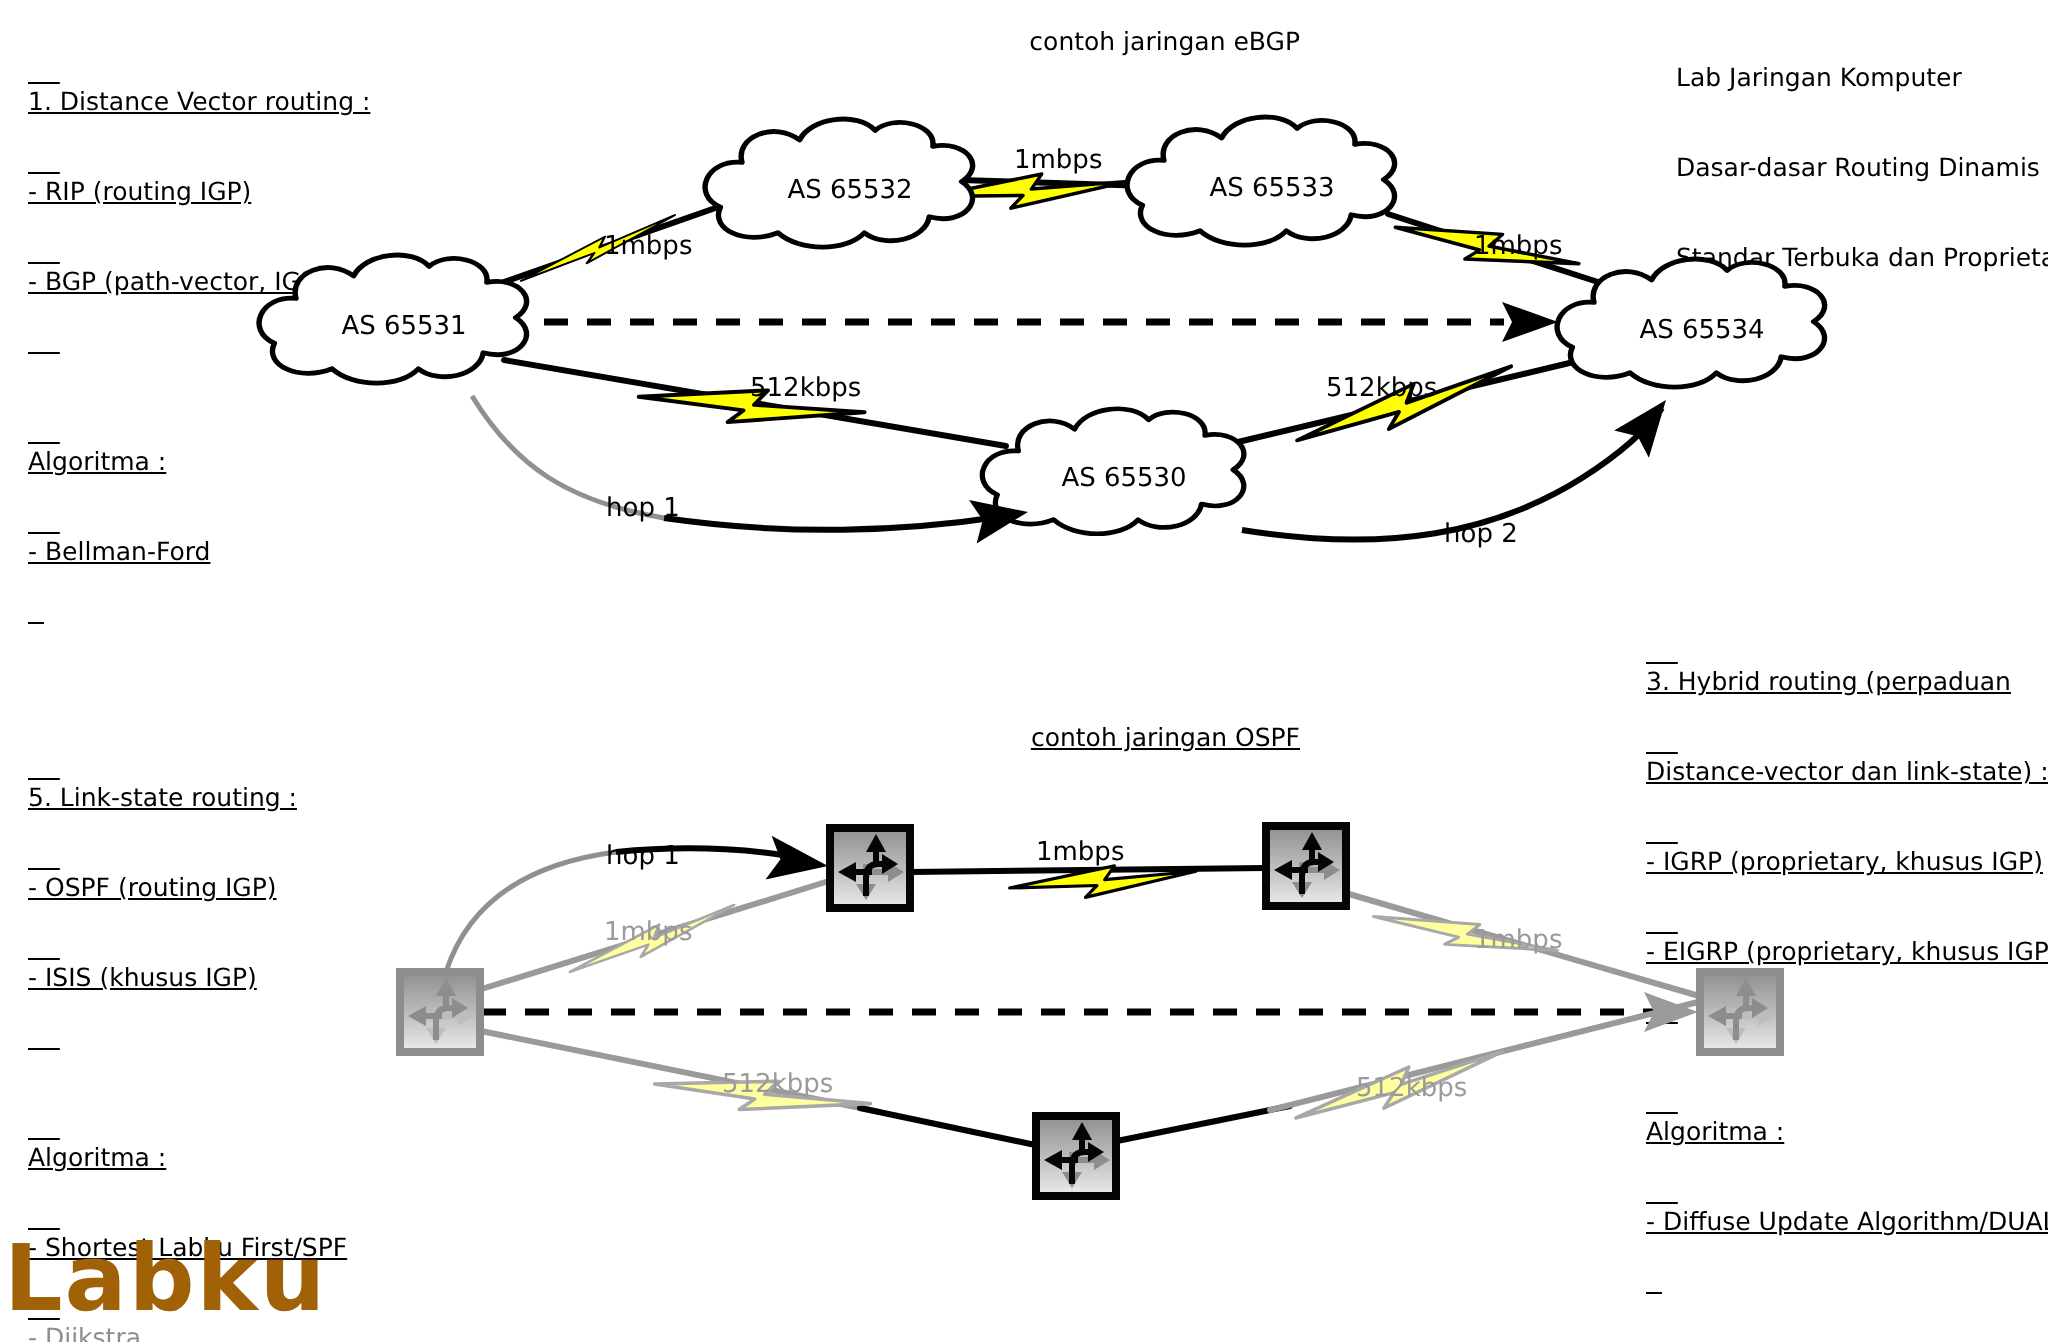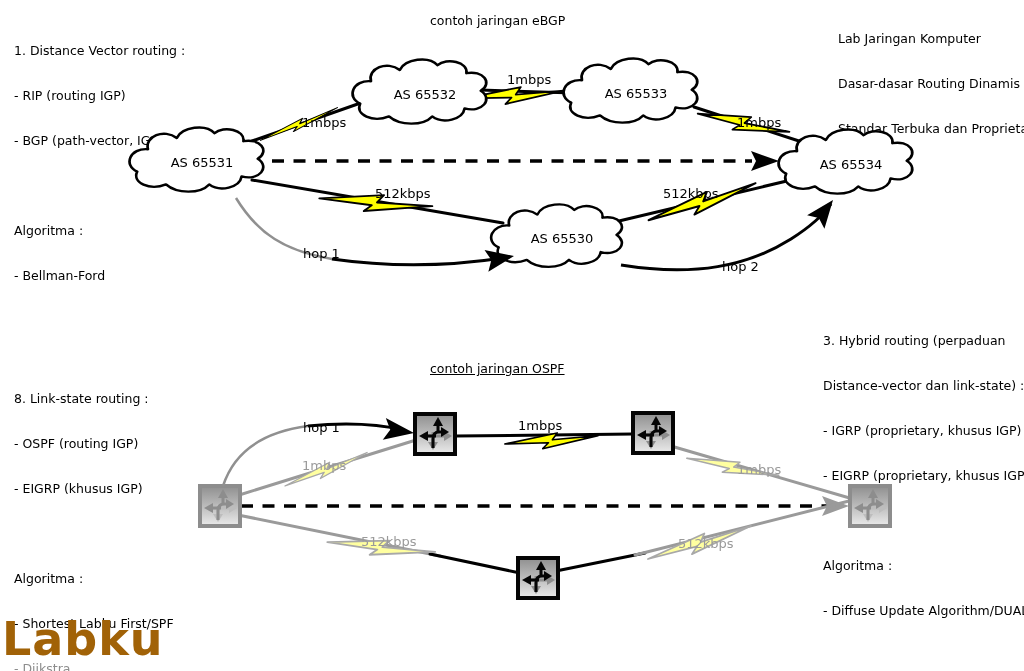--- a/index.html
+++ b/index.html
@@ -1,23 +1,23 @@
 <!DOCTYPE html>
 <html><head>
 <meta charset="utf-8">
 <style>
   html,body{margin:0;padding:0;background:#fff;}
   .canvas{
     position:relative;width:1024px;height:671px;background:#ffffff;overflow:hidden;
     font-family:"DejaVu Sans","Liberation Sans",sans-serif;color:#000;
   }
-  .note{position:absolute;font-size:12.5px;line-height:15px;white-space:pre;}
+  .note{position:absolute;font-size:12.5px;line-height:15px;white-space:pre;text-decoration:underline;}
   .note .blank{height:15px;}
   .gray-text{color:#8d8d8d;}
-  .diagram-title{position:absolute;font-size:12.5px;text-align:left;width:220px;}
+  .diagram-title{position:absolute;font-size:12.5px;text-align:right;width:220px;}
   .lab-info{position:absolute;left:838px;top:1px;font-size:12.5px;line-height:15px;white-space:pre;}
   .watermark{position:absolute;left:2px;top:612px;font-size:46px;font-weight:700;letter-spacing:1px;color:#a16207;}
   svg{position:absolute;left:0;top:0;}
   svg text{font-family:"DejaVu Sans","Liberation Sans",sans-serif;font-size:13px;fill:#000;}
   svg text.lbl-gray{fill:#9a9a9a;}
   svg text.cloud-lbl{text-anchor:middle;}
   .cloud{fill:#ffffff;stroke:#000;stroke-width:3;vector-effect:non-scaling-stroke;stroke-linejoin:round;}
   .link{stroke:#000;stroke-width:3;fill:none;stroke-linecap:round;}
   .link-gray{stroke:#9a9a9a;stroke-width:3;fill:none;stroke-linecap:round;}
   .dashed{stroke:#000;stroke-width:3.5;fill:none;stroke-dasharray:12 9.5;}
@@ -44,23 +44,23 @@
 
   <div class="diagram-title" style="left:430px;top:13px;">contoh jaringan eBGP</div>
 
   <div class="lab-info">
     <div>Lab Jaringan Komputer</div>
     <div>Dasar-dasar Routing Dinamis</div>
     <div>Standar Terbuka dan Proprietary</div>
   </div>
 
   <div class="note" style="left:14px;top:361px;">
-    <div>8. Link-state routing :</div>
+    <div>5. Link-state routing :</div>
     <div>- OSPF (routing IGP)</div>
-    <div>- EIGRP (khusus IGP)</div>
+    <div>- ISIS (khusus IGP)</div>
     <div class="blank"></div>
     <div>Algoritma :</div>
     <div>- Shortest Labku First/SPF</div>
     <div class="gray-text">- Dijkstra</div>
   </div>
 
   <div class="note" style="left:823px;top:303px;">
     <div>3. Hybrid routing (perpaduan</div>
     <div>Distance-vector dan link-state) :</div>
     <div>- IGRP (proprietary, khusus IGP)</div>

